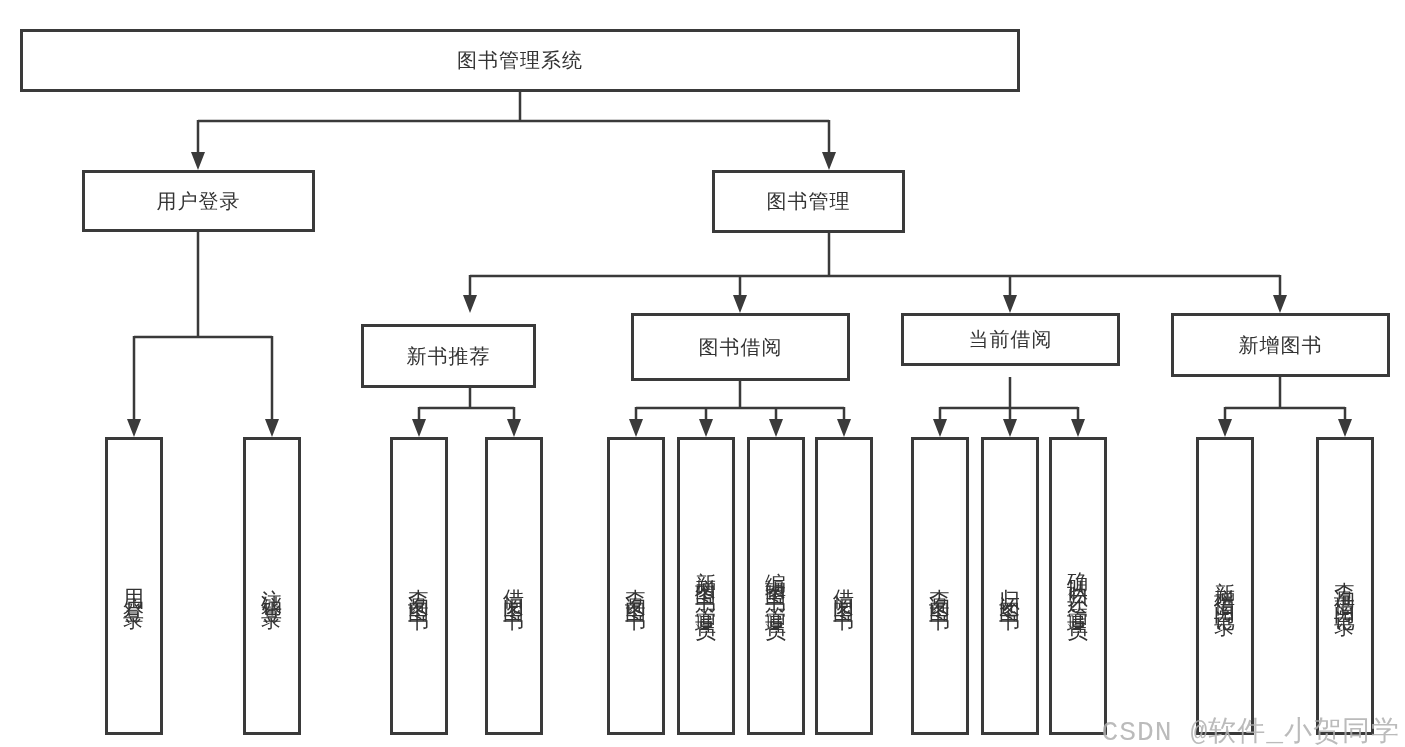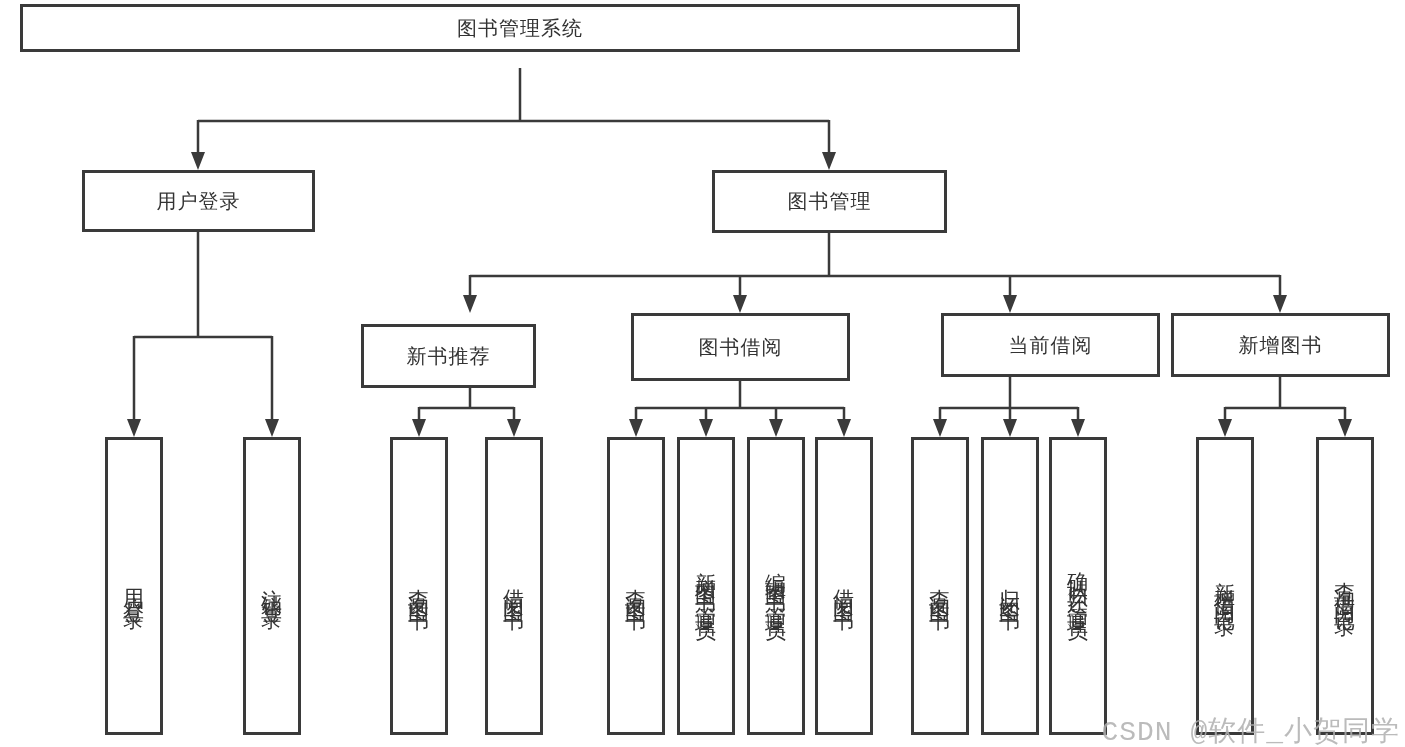--- a/index.html
+++ b/index.html
@@ -71,28 +71,28 @@
     <path d="M740,377 V408 M636,408 H844 M636,407 V420 M706,407 V420 M776,407 V420 M844,407 V420"></path>
     <path d="M636,437 L629,419 H643 Z M706,437 L699,419 H713 Z M776,437 L769,419 H783 Z M844,437 L837,419 H851 Z" fill="currentColor" stroke="none"></path>
 
     <path d="M1010,377 V408 M940,408 H1078 M940,407 V420 M1010,407 V420 M1078,407 V420"></path>
     <path d="M940,437 L933,419 H947 Z M1010,437 L1003,419 H1017 Z M1078,437 L1071,419 H1085 Z" fill="currentColor" stroke="none"></path>
 
     <path d="M1280,377 V408 M1225,408 H1345 M1225,407 V420 M1345,407 V420"></path>
     <path d="M1225,437 L1218,419 H1232 Z M1345,437 L1338,419 H1352 Z" fill="currentColor" stroke="none"></path>
   </svg>
 
-  <div class="box" style="left:20px;top:4px;width:1000px;height:48px;">图书管理系统</div>
+  <div class="box" style="left:20px;top:29px;width:1000px;height:63px;">图书管理系统</div>
 
   <div class="box" style="left:82px;top:170px;width:233px;height:62px;">用户登录</div>
-  <div class="box" style="left:712px;top:170px;width:235px;height:63px;">图书管理</div>
+  <div class="box" style="left:712px;top:170px;width:193px;height:63px;">图书管理</div>
 
   <div class="box" style="left:361px;top:324px;width:175px;height:64px;text-align:center;">新书推荐</div>
   <div class="box" style="left:631px;top:313px;width:219px;height:68px;">图书借阅</div>
-  <div class="box" style="left:901px;top:313px;width:219px;height:64px;margin-left:40px;">当前借阅</div>
+  <div class="box" style="left:901px;top:313px;width:219px;height:53px;">当前借阅</div>
   <div class="box" style="left:1171px;top:313px;width:219px;height:64px;">新增图书</div>
 
   <div class="box vbox" style="left:105px;top:437px;width:58px;height:298px;">用户登录</div>
   <div class="box vbox" style="left:243px;top:437px;width:58px;height:298px;">注销登录</div>
 
   <div class="box vbox" style="left:390px;top:437px;width:58px;height:298px;">查询图书</div>
   <div class="box vbox" style="left:485px;top:437px;width:58px;height:298px;">借阅图书</div>
 
   <div class="box vbox" style="left:607px;top:437px;width:58px;height:298px;">查询图书</div>
   <div class="box vbox" style="left:677px;top:437px;width:58px;height:298px;">新增图书（管理员）</div>

